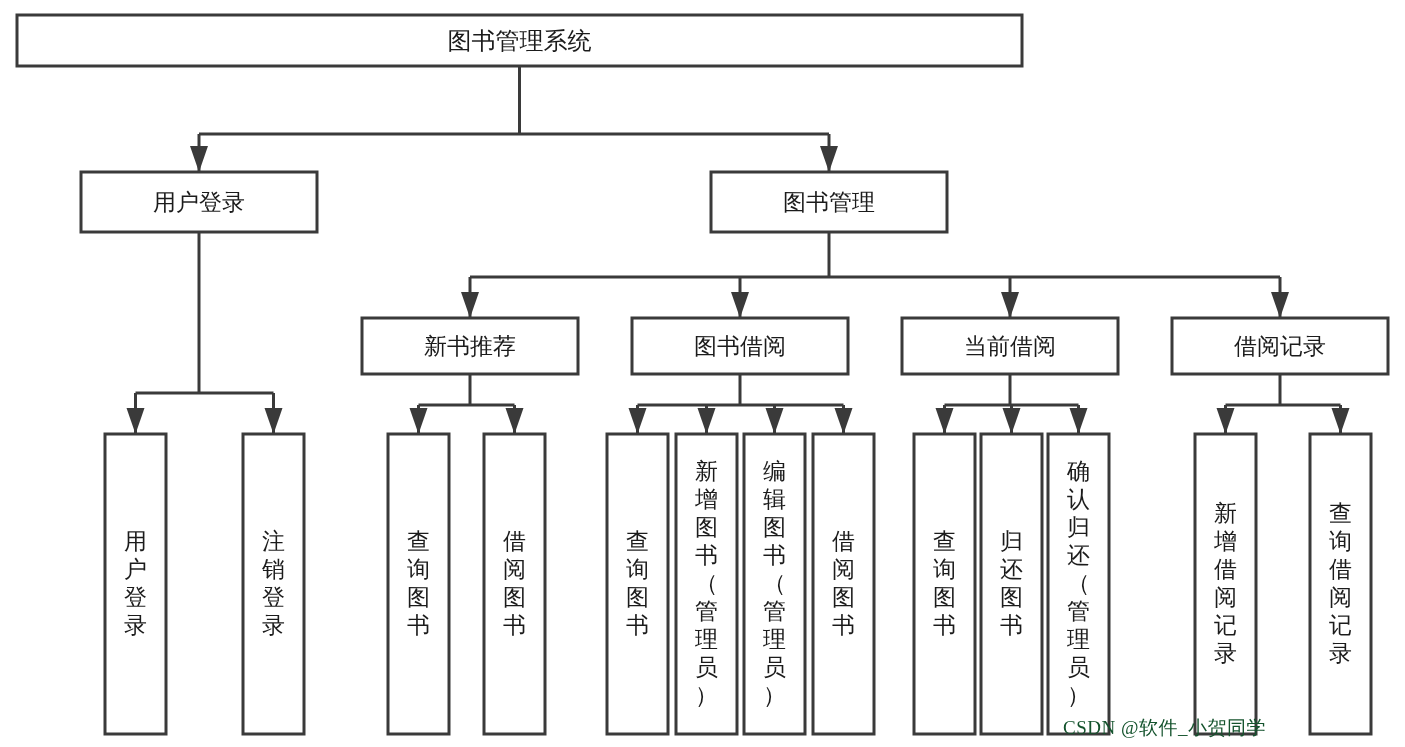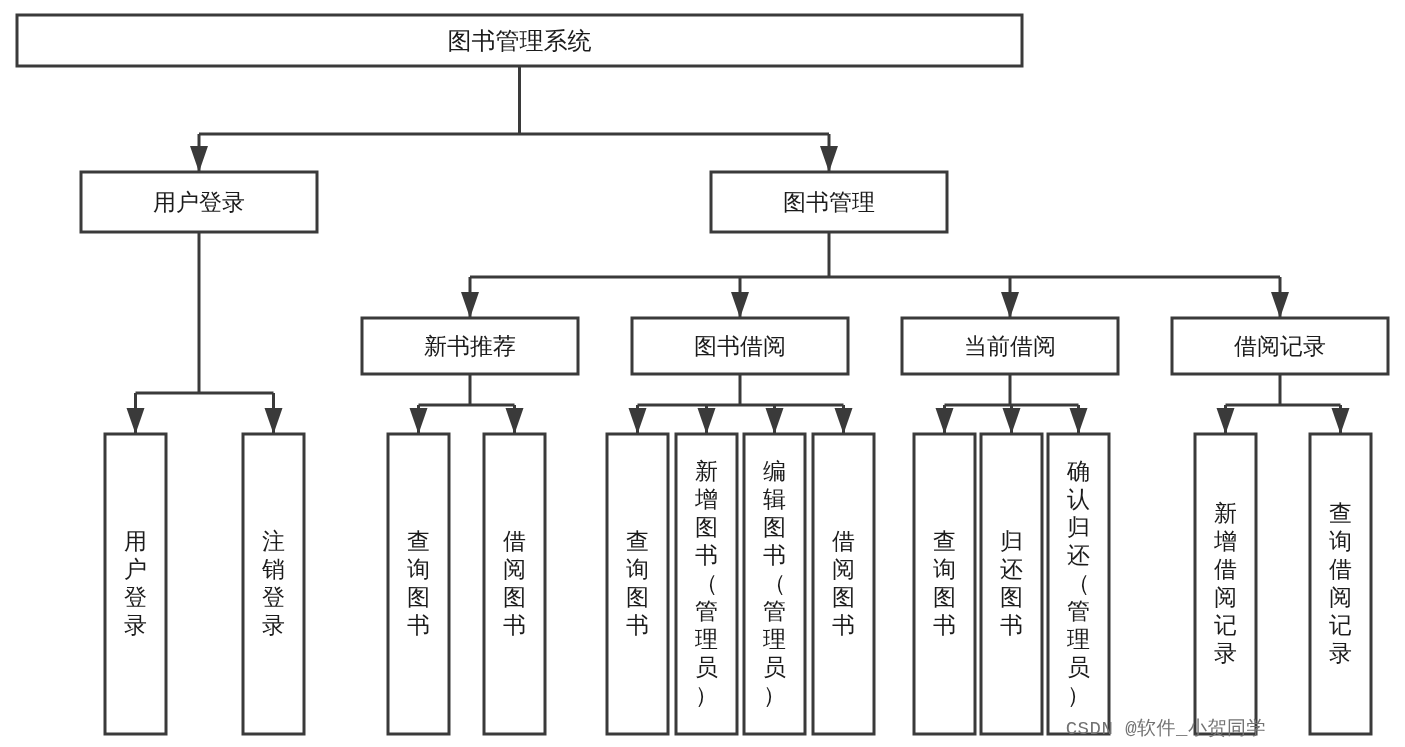--- a/index.html
+++ b/index.html
@@ -62,23 +62,23 @@
     fill: #1b1b1b;
     font-family: "DejaVu Sans", "Liberation Sans", sans-serif;
     font-size: 23px;
     text-anchor: middle;
     dominant-baseline: middle;
   }
   .watermark {
     position: absolute;
     right: 14px;
     bottom: 6px;
-    font-family: Liberation Mono, monospace;
+    font-family: Liberation Serif, serif;
     font-size: 19px;
-    color: #737373;
+    color: #14532d;
     white-space: nowrap;
     letter-spacing: 0.5px;
     user-select: none;
   }
 </style>
 </head>
 <body>
 
 <div id="diagram-root">
   <svg class="diagram-canvas" viewBox="0 0 1405 747">

